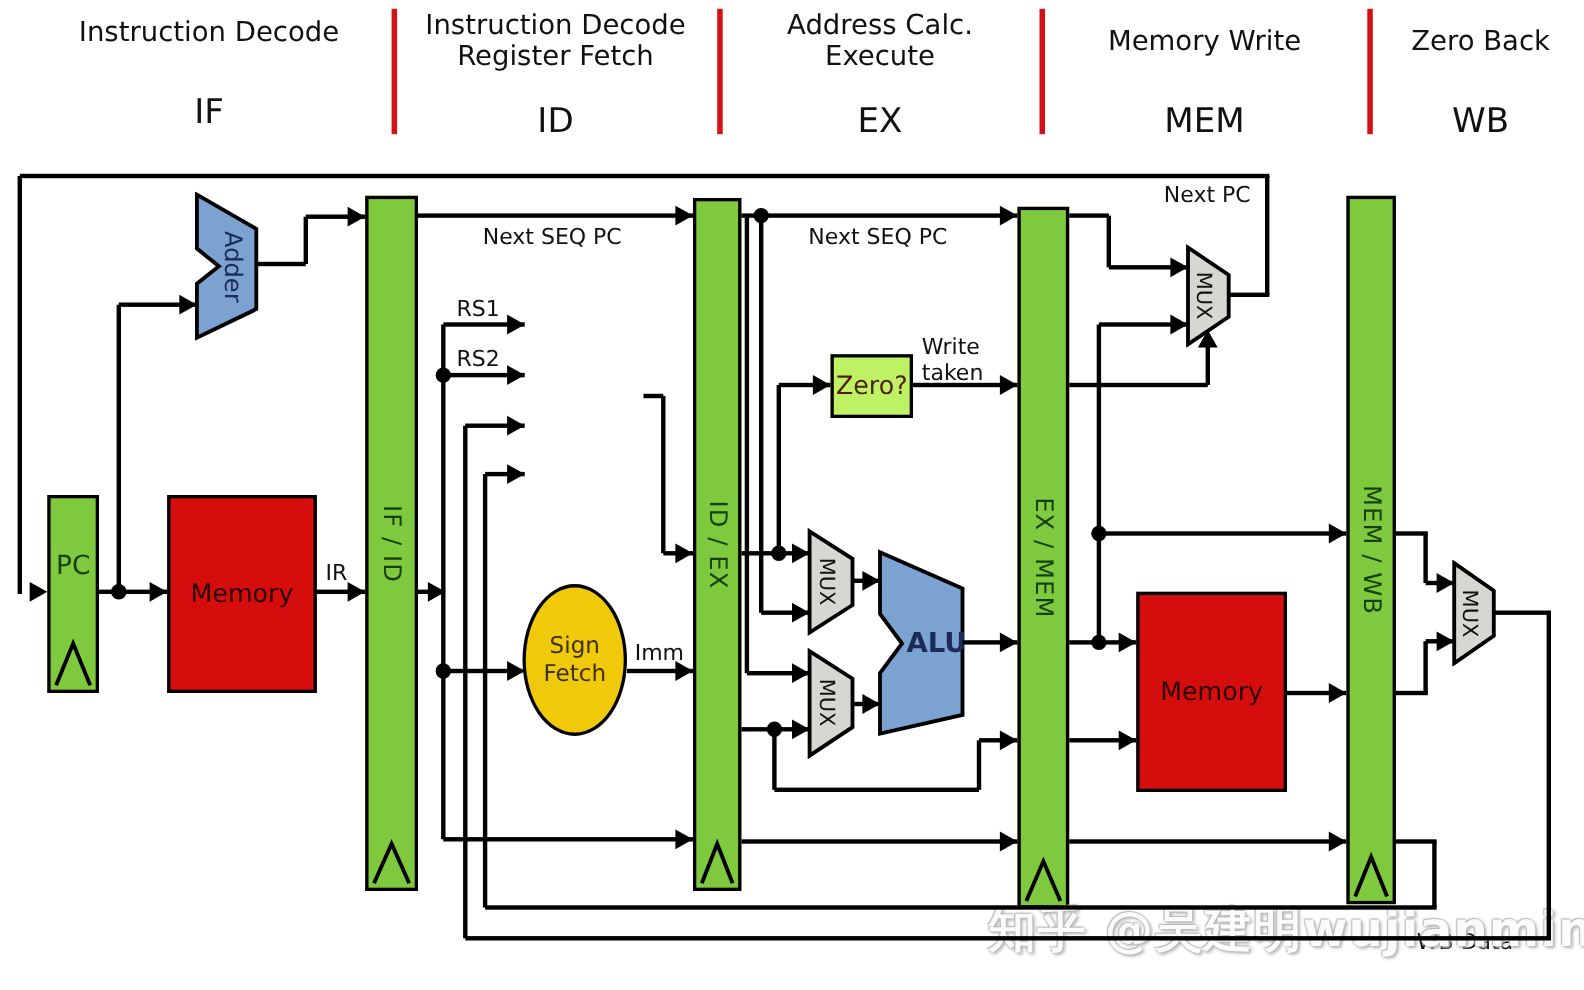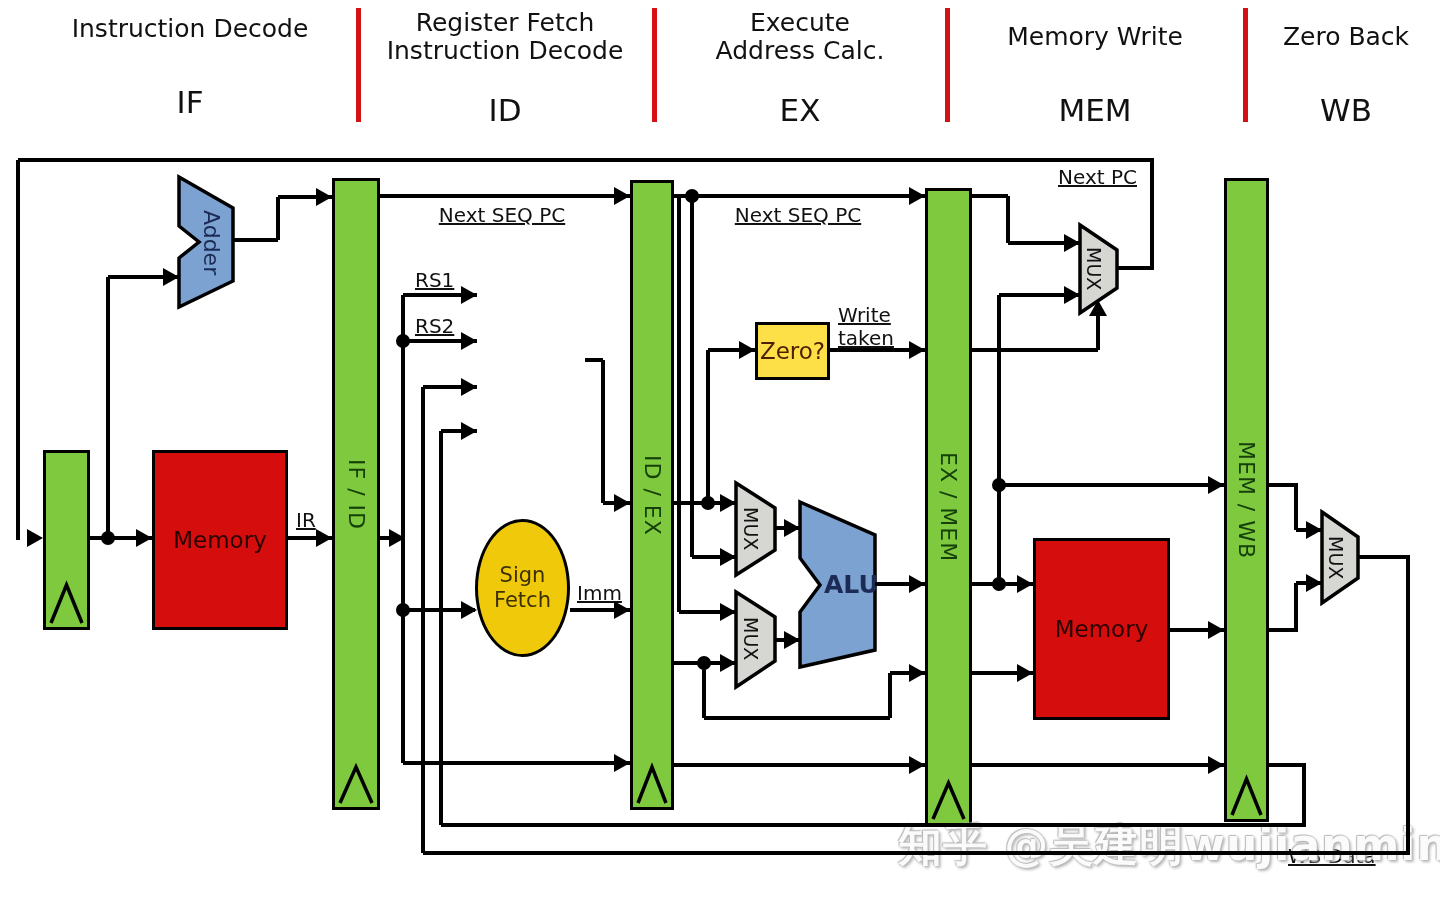--- a/index.html
+++ b/index.html
@@ -17,56 +17,56 @@
            border-right:9px solid transparent;border-bottom:16px solid #000;}
   .dot{position:absolute;width:14px;height:14px;border-radius:50%;background:#000;}
   .bar{position:absolute;background:#7ec93e;border:3px solid #000;box-sizing:border-box;}
   .bar-label{position:absolute;inset:0;display:flex;align-items:center;justify-content:center;
              writing-mode:vertical-rl;font-size:22px;color:#15400a;letter-spacing:1px;}
   .chev{position:absolute;left:0;bottom:0;}
   .blockbox{position:absolute;border:3.5px solid #000;box-sizing:border-box;display:flex;
             flex-direction:column;align-items:center;justify-content:center;text-align:center;}
   .redbox{background:#d60d0d;color:#2a0000;font-size:23px;}
   .greenbox{background:#7ec93e;color:#15400a;font-size:23px;line-height:27px;}
-  .orangebox{background:#fde047;color:#4d1f00;font-size:23px;}
+  .orangebox{background:#bef264;color:#4d1f00;font-size:23px;}
   .ellipse{position:absolute;background:#f0c90a;border:3.5px solid #000;border-radius:50%;
            box-sizing:border-box;display:flex;flex-direction:column;align-items:center;
            justify-content:center;font-size:21px;line-height:25px;color:#3d3000;}
   .shape{position:absolute;}
   .vtext{position:absolute;display:flex;align-items:center;justify-content:center;
          writing-mode:vertical-rl;color:#111;}
-  .wlabel{position:absolute;font-size:20px;color:#111;white-space:pre;text-decoration:underline;}
+  .wlabel{position:absolute;font-size:20px;color:#111;white-space:pre;}
   .alu-label{position:absolute;font-size:25px;font-weight:bold;color:#1b2b55;}
   .watermark{position:absolute;font-size:44px;font-weight:bold;color:rgba(255,255,255,0.95);
              text-shadow:2px 2px 3px #b5b5b5,0 0 2px #8a8a8a,-1px -1px 1px #cfcfcf;
              white-space:nowrap;letter-spacing:1px;}
 </style>
 </head>
 <body>
 
 <div id="canvas">
 
   <div class="stage-head" style="left:0;top:8;width:380px;">
     <div class="stage-title">
       <span>Instruction Decode</span>
       <span></span>
     </div>
     <div class="stage-abbr">IF</div>
   </div>
   <div class="stage-head" style="left:360px;top:8px;width:290px;">
     <div class="stage-title">
+      <span>Instruction Decode</span>
       <span>Register Fetch</span>
-      <span>Instruction Decode</span>
     </div>
     <div class="stage-abbr">ID</div>
   </div>
   <div class="stage-head" style="left:655px;top:8px;width:290px;">
     <div class="stage-title">
+      <span>Address Calc.</span>
       <span>Execute</span>
-      <span>Address Calc.</span>
     </div>
     <div class="stage-abbr">EX</div>
   </div>
   <div class="stage-head" style="left:948px;top:8px;width:294px;">
     <div class="stage-title">
       <span>Memory Write</span>
       <span></span>
     </div>
     <div class="stage-abbr">MEM</div>
   </div>
@@ -77,20 +77,22 @@
     </div>
     <div class="stage-abbr">WB</div>
   </div>
 
   <div class="sep" style="left:356px;top:8px;height:114px;"></div>
   <div class="sep" style="left:652px;top:8px;height:114px;"></div>
   <div class="sep" style="left:945px;top:8px;height:114px;"></div>
   <div class="sep" style="left:1243px;top:8px;height:114px;"></div>
 
   <div class="bar" style="left:43px;top:450px;width:47px;height:180px;">
+    <div style="position:absolute;inset:0;display:flex;align-items:center;justify-content:center;
+                padding-bottom:52px;font-size:24px;color:#15400a;">PC</div>
     <svg class="chev" width="41" height="50">
       <polyline points="5,46 20.5,8 36,46" fill="none" stroke="#000" stroke-width="3.5"></polyline>
     </svg>
   </div>
 
   <div class="bar" style="left:332px;top:178px;width:48px;height:632px;">
     <div class="bar-label">IF / ID</div>
     <svg class="chev" width="42" height="48">
       <polyline points="5,44 21,8 37,44" fill="none" stroke="#000" stroke-width="3.5"></polyline>
     </svg>
@@ -120,21 +122,21 @@
   <div class="blockbox redbox" style="left:152px;top:450px;width:136px;height:180px;">
     <span>Memory</span>
   </div>
 
   <svg class="shape" style="left:176px;top:174px;" width="60" height="136">
     <polygon points="3,3 57,34 57,107 3,133 3,84 23,68 3,52" fill="#7ba2d0" stroke="#000" stroke-width="3.5"></polygon>
   </svg>
   <div class="vtext" style="left:196px;top:200px;width:30px;height:86px;font-size:22px;color:#1b2b55;">Adder</div>
 
 
-  <div class="ellipse" style="left:475px;top:519px;width:95px;height:138px;">
+  <div class="ellipse" style="left:475px;top:531px;width:95px;height:138px;">
     <span>Sign</span>
     <span>Fetch</span>
   </div>
 
   <div class="blockbox orangebox" style="left:755px;top:322px;width:75px;height:58px;">
     <span>Zero?</span>
   </div>
 
   <svg class="shape" style="left:733px;top:480px;" width="45" height="98">
     <polygon points="3,3 42,28 42,70 3,95" fill="#d6d6d2" stroke="#000" stroke-width="3.5"></polygon>

